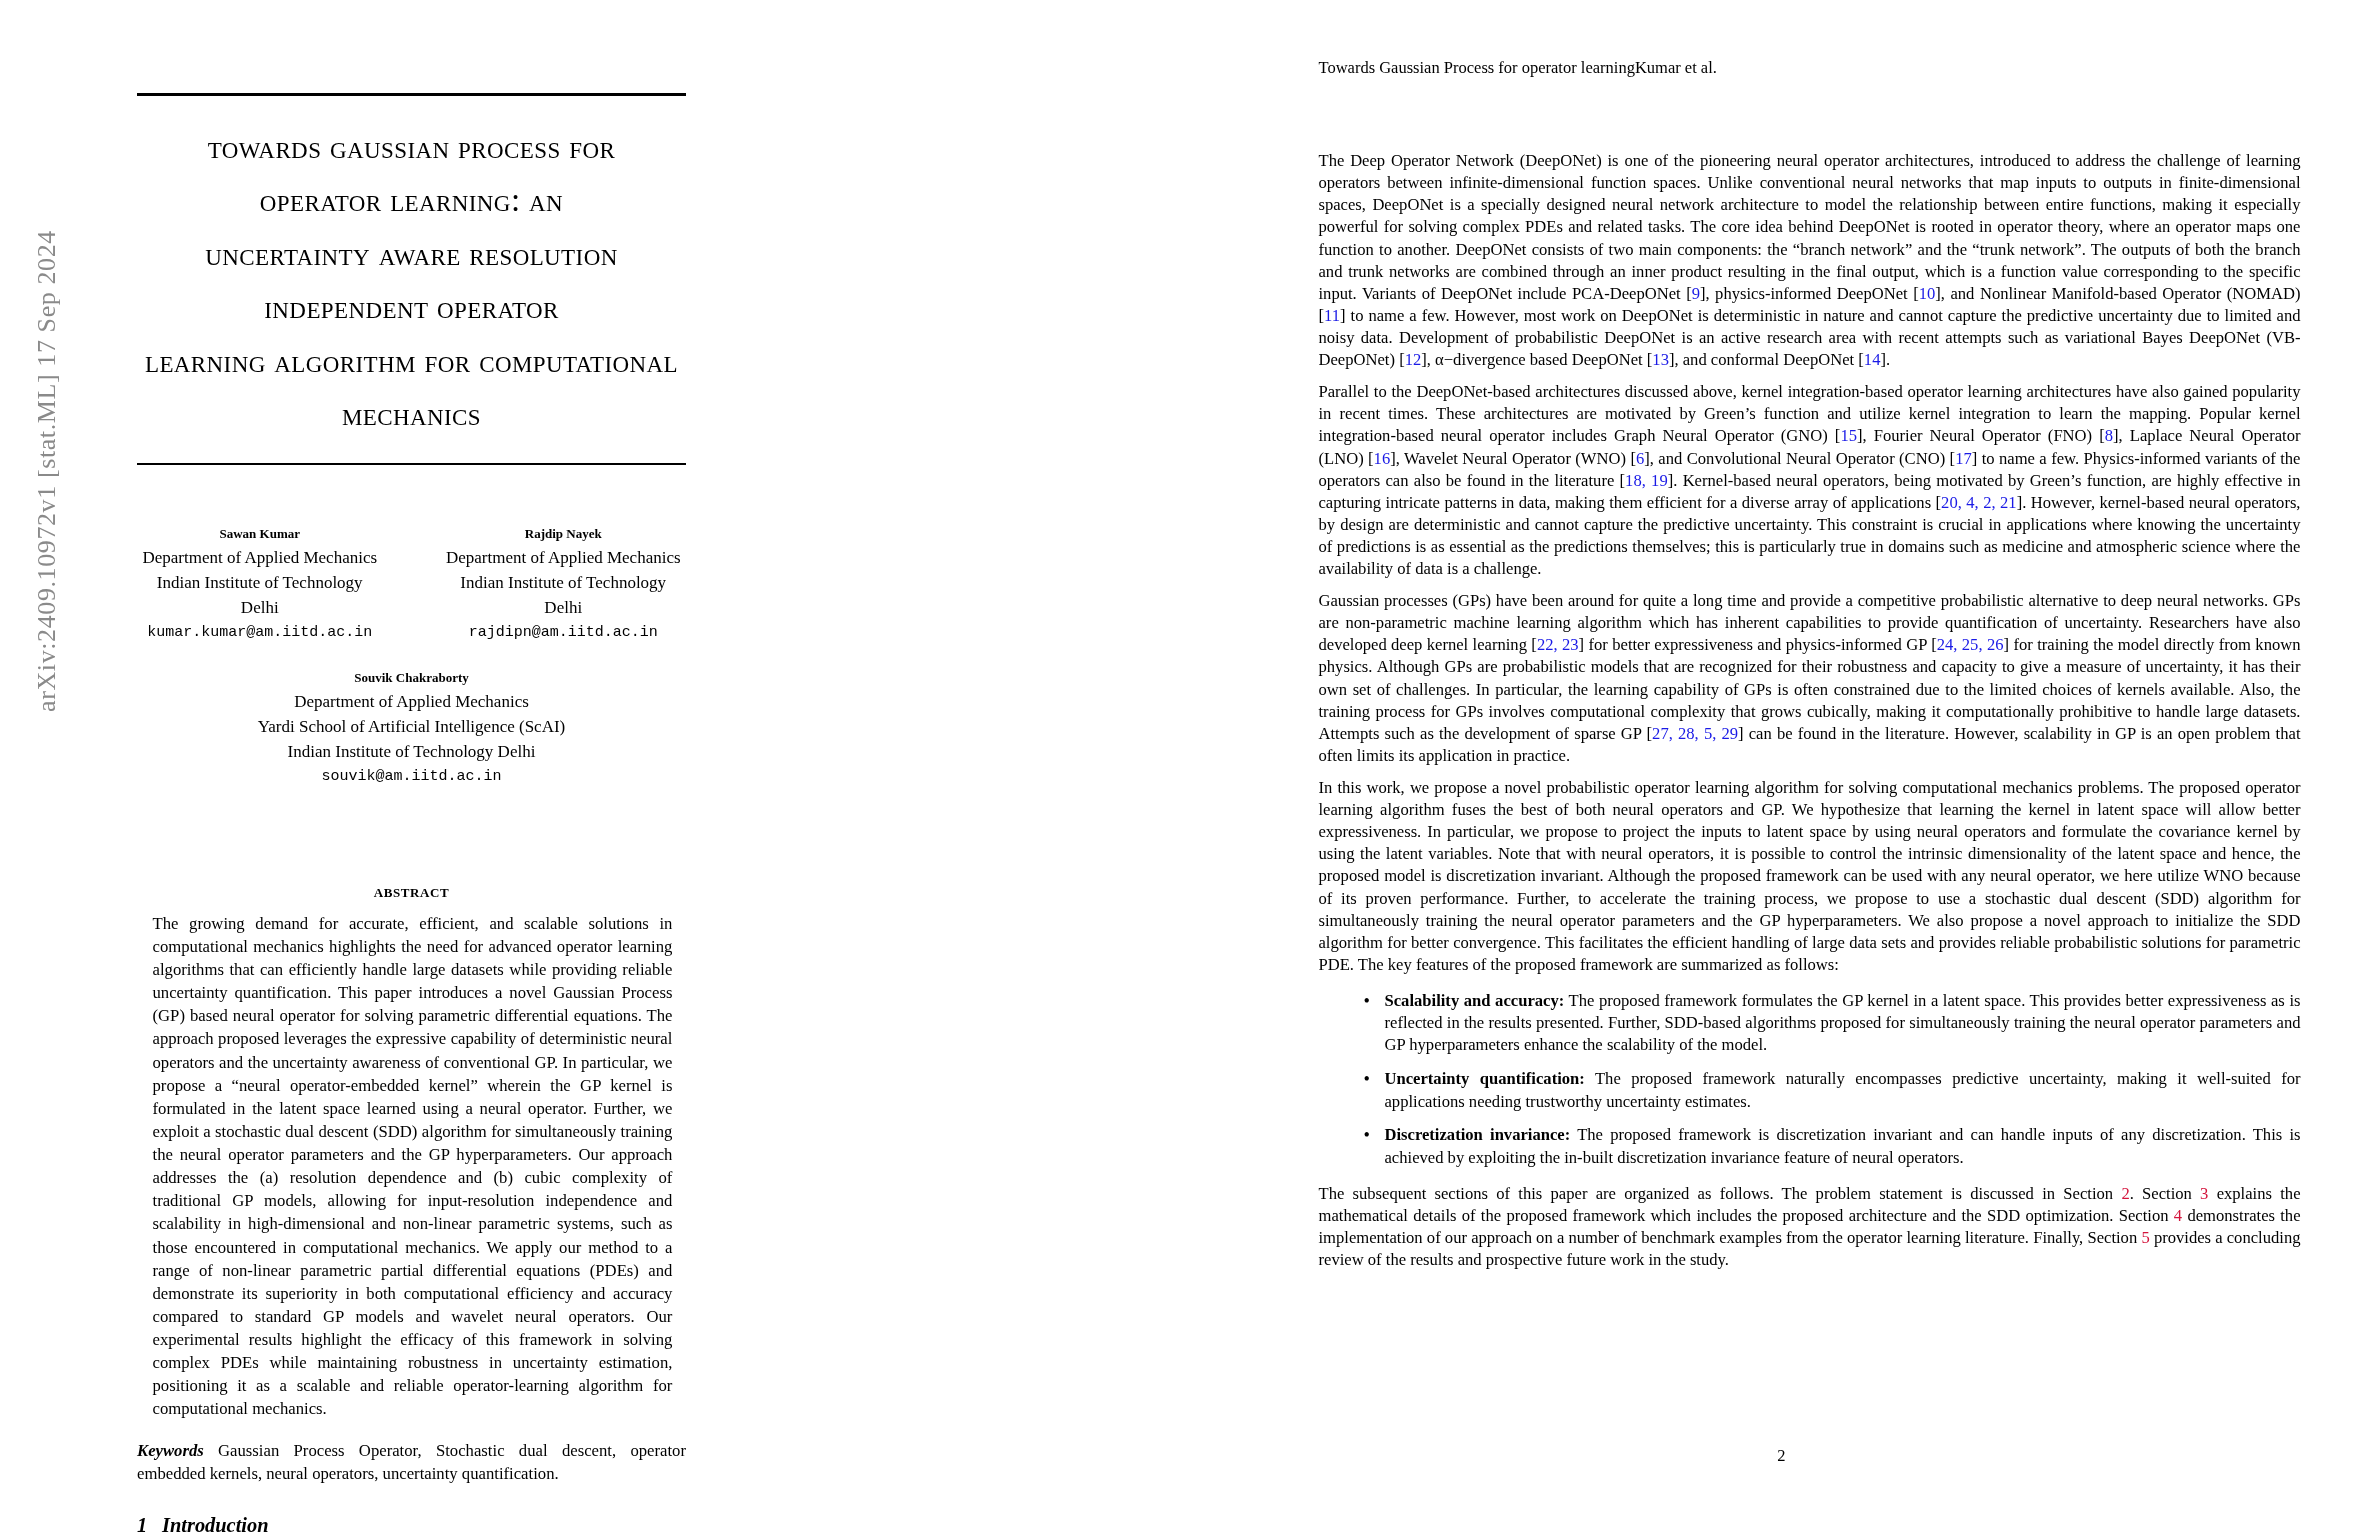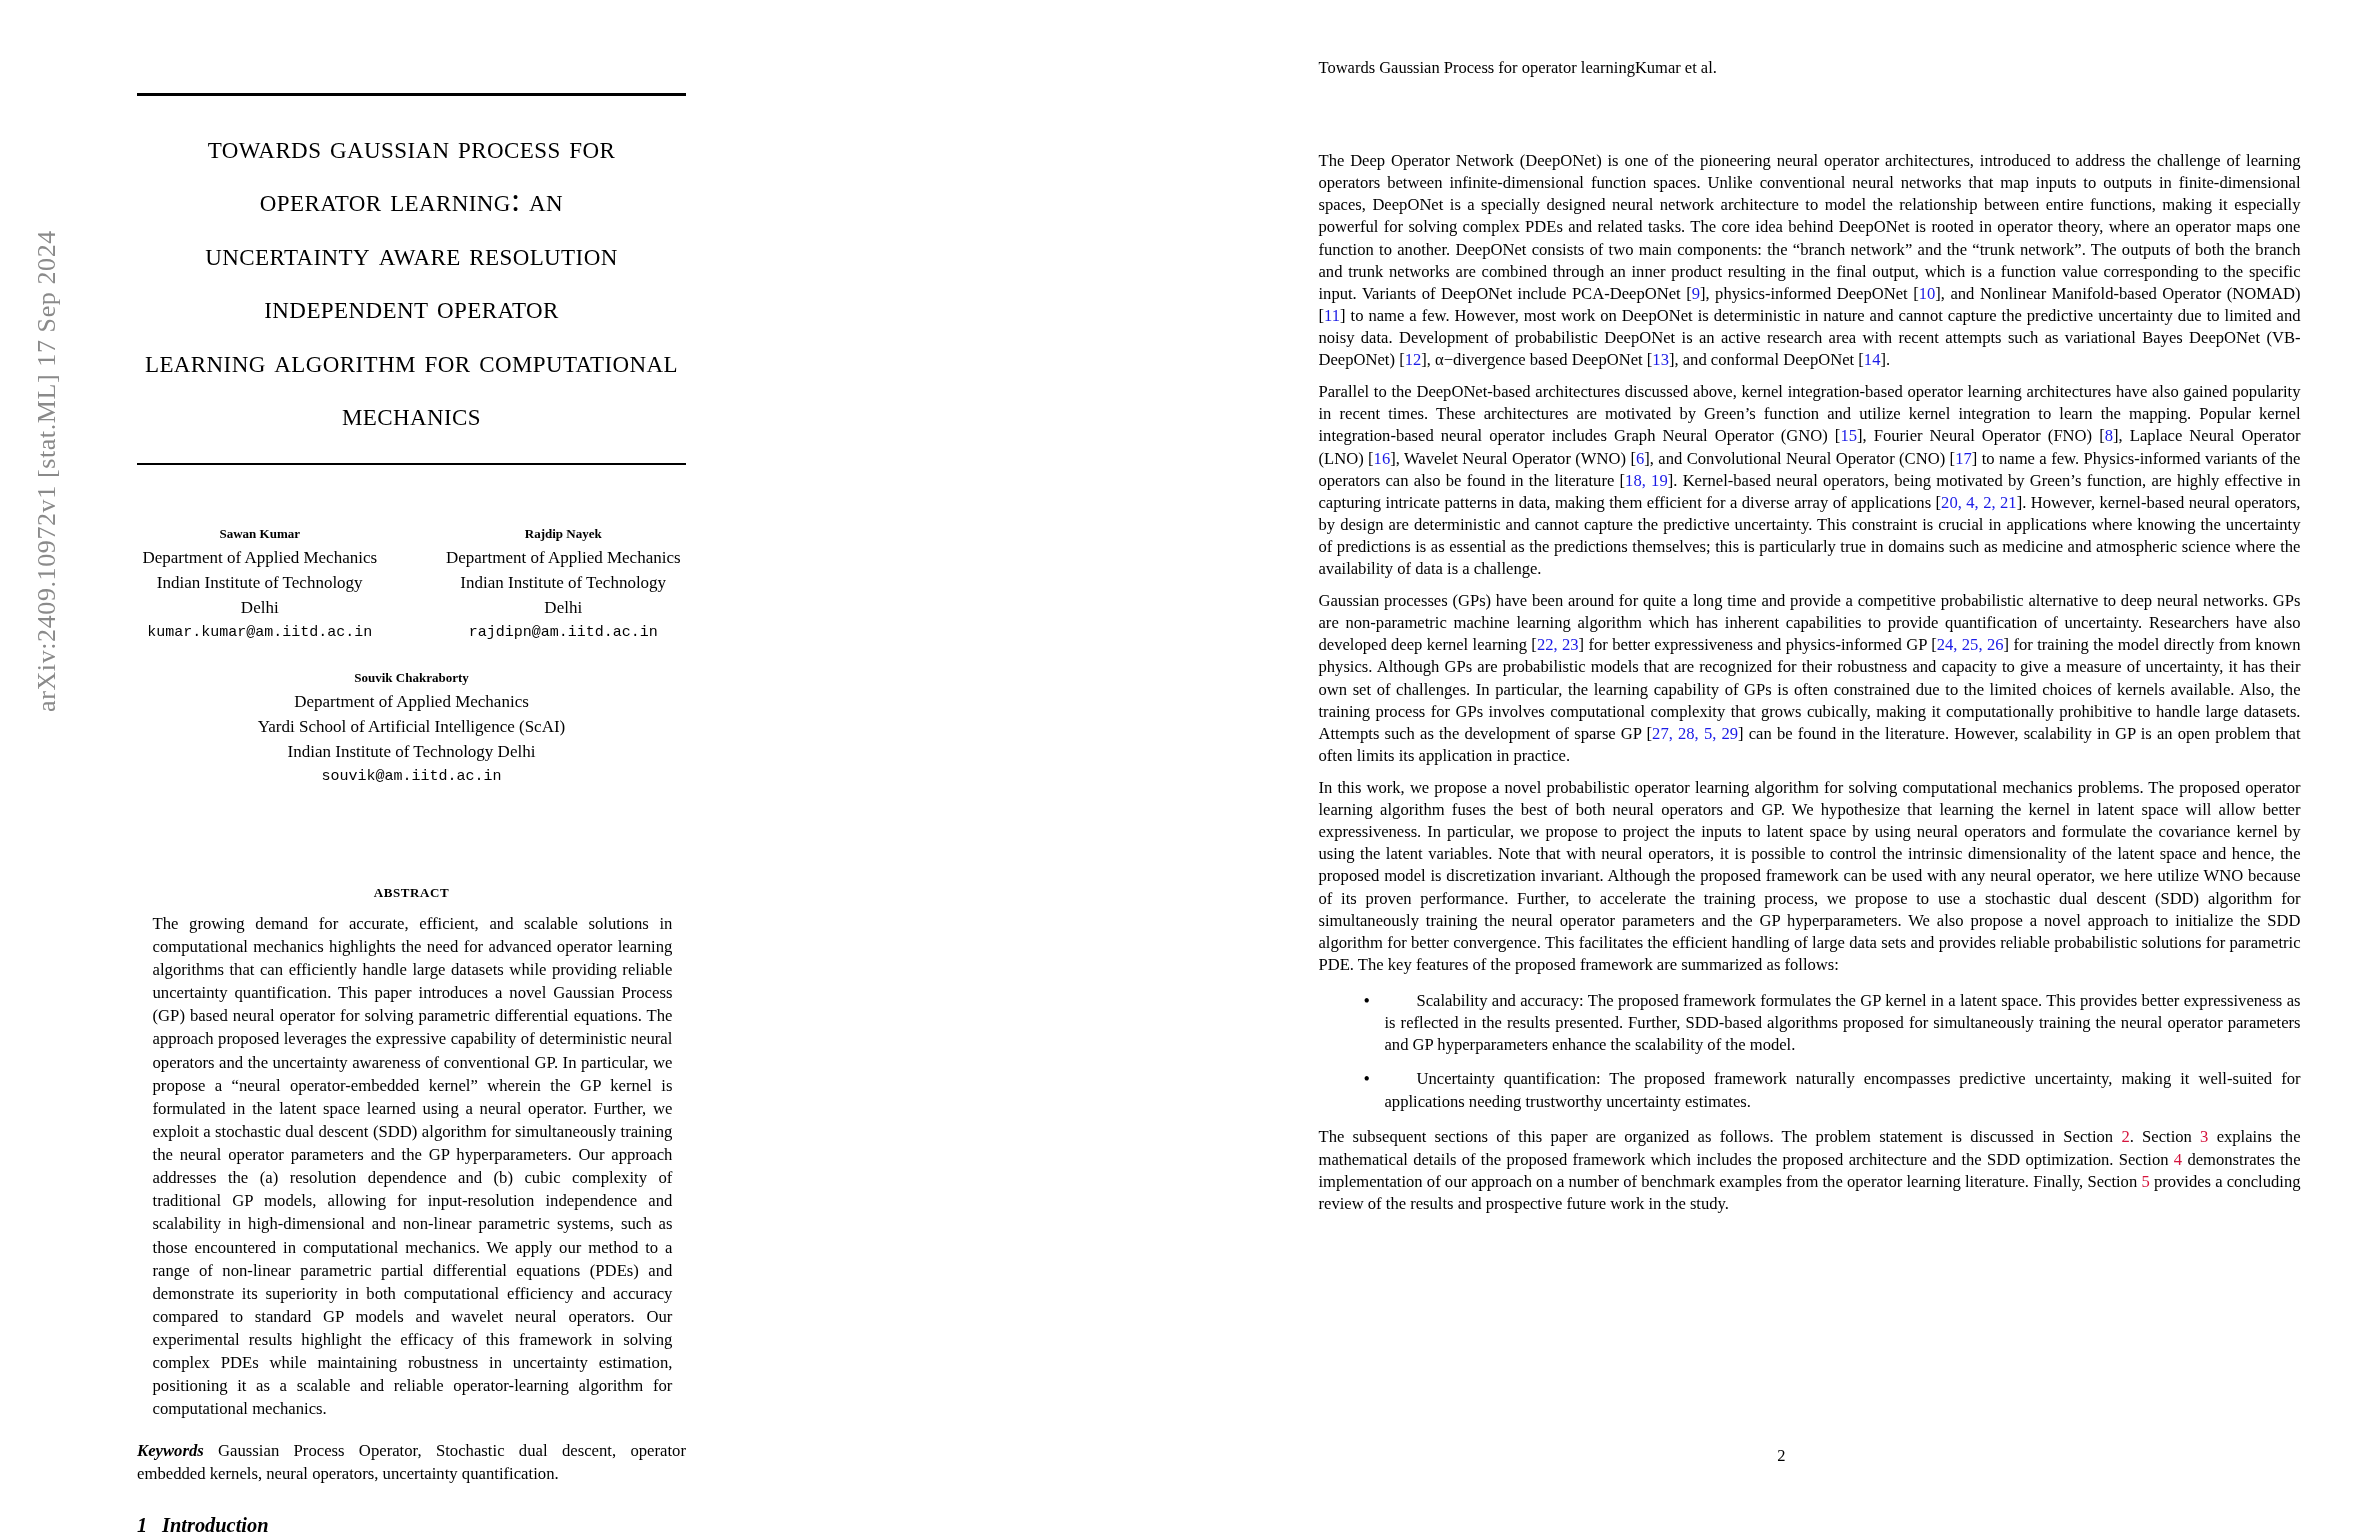--- a/index.html
+++ b/index.html
@@ -180,22 +180,21 @@
     padding-left: 66px;
   }
   .bullets li::before {
     content: "\2022";
     position: absolute;
     left: 45px;
     top: -1px;
     font-size: 18.4px;
   }
   .bullets li b {
-    font-weight: normal;
-    margin-left: 32px;
+    font-weight: bold;
   }
   .page-num {
     position: absolute;
     left: 0;
     right: 0;
     top: 1446px;
     text-align: center;
     font-size: 16.5px;
   }
   .cite { color: #1a1ae6; }
@@ -275,20 +274,21 @@
       <div id="right-paragraphs">
           <div class="rp"><span>The Deep Operator Network (DeepONet) is one of the pioneering neural operator architectures, introduced to address the challenge of learning operators between infinite-dimensional function spaces. Unlike conventional neural networks that map inputs to outputs in finite-dimensional spaces, DeepONet is a specially designed neural network architecture to model the relationship between entire functions, making it especially powerful for solving complex PDEs and related tasks. The core idea behind DeepONet is rooted in operator theory, where an operator maps one function to another. DeepONet consists of two main components: the “branch network” and the “trunk network”. The outputs of both the branch and trunk networks are combined through an inner product resulting in the final output, which is a function value corresponding to the specific input. Variants of DeepONet include PCA-DeepONet [</span><span class="cite">9</span><span>], physics-informed DeepONet [</span><span class="cite">10</span><span>], and Nonlinear Manifold-based Operator (NOMAD) [</span><span class="cite">11</span><span>] to name a few. However, most work on DeepONet is deterministic in nature and cannot capture the predictive uncertainty due to limited and noisy data. Development of probabilistic DeepONet is an active research area with recent attempts such as variational Bayes DeepONet (VB-DeepONet) [</span><span class="cite">12</span><span>], α−divergence based DeepONet [</span><span class="cite">13</span><span>], and conformal DeepONet [</span><span class="cite">14</span><span>].</span></div>
           <div class="rp"><span>Parallel to the DeepONet-based architectures discussed above, kernel integration-based operator learning architectures have also gained popularity in recent times. These architectures are motivated by Green’s function and utilize kernel integration to learn the mapping. Popular kernel integration-based neural operator includes Graph Neural Operator (GNO) [</span><span class="cite">15</span><span>], Fourier Neural Operator (FNO) [</span><span class="cite">8</span><span>], Laplace Neural Operator (LNO) [</span><span class="cite">16</span><span>], Wavelet Neural Operator (WNO) [</span><span class="cite">6</span><span>], and Convolutional Neural Operator (CNO) [</span><span class="cite">17</span><span>] to name a few. Physics-informed variants of the operators can also be found in the literature [</span><span class="cite">18, 19</span><span>]. Kernel-based neural operators, being motivated by Green’s function, are highly effective in capturing intricate patterns in data, making them efficient for a diverse array of applications [</span><span class="cite">20, 4, 2, 21</span><span>]. However, kernel-based neural operators, by design are deterministic and cannot capture the predictive uncertainty. This constraint is crucial in applications where knowing the uncertainty of predictions is as essential as the predictions themselves; this is particularly true in domains such as medicine and atmospheric science where the availability of data is a challenge.</span></div>
           <div class="rp"><span>Gaussian processes (GPs) have been around for quite a long time and provide a competitive probabilistic alternative to deep neural networks. GPs are non-parametric machine learning algorithm which has inherent capabilities to provide quantification of uncertainty. Researchers have also developed deep kernel learning [</span><span class="cite">22, 23</span><span>] for better expressiveness and physics-informed GP [</span><span class="cite">24, 25, 26</span><span>] for training the model directly from known physics. Although GPs are probabilistic models that are recognized for their robustness and capacity to give a measure of uncertainty, it has their own set of challenges. In particular, the learning capability of GPs is often constrained due to the limited choices of kernels available. Also, the training process for GPs involves computational complexity that grows cubically, making it computationally prohibitive to handle large datasets. Attempts such as the development of sparse GP [</span><span class="cite">27, 28, 5, 29</span><span>] can be found in the literature. However, scalability in GP is an open problem that often limits its application in practice.</span></div>
           <div class="rp"><span>In this work, we propose a novel probabilistic operator learning algorithm for solving computational mechanics problems. The proposed operator learning algorithm fuses the best of both neural operators and GP. We hypothesize that learning the kernel in latent space will allow better expressiveness. In particular, we propose to project the inputs to latent space by using neural operators and formulate the covariance kernel by using the latent variables. Note that with neural operators, it is possible to control the intrinsic dimensionality of the latent space and hence, the proposed model is discretization invariant. Although the proposed framework can be used with any neural operator, we here utilize WNO because of its proven performance. Further, to accelerate the training process, we propose to use a stochastic dual descent (SDD) algorithm for simultaneously training the neural operator parameters and the GP hyperparameters. We also propose a novel approach to initialize the SDD algorithm for better convergence. This facilitates the efficient handling of large data sets and provides reliable probabilistic solutions for parametric PDE. The key features of the proposed framework are summarized as follows:</span></div>
         </div>
 
       <ul class="bullets" id="bullet-list">
           <li><b>Scalability and accuracy:</b><span> The proposed framework formulates the GP kernel in a latent space. This provides better expressiveness as is reflected in the results presented. Further, SDD-based algorithms proposed for simultaneously training the neural operator parameters and GP hyperparameters enhance the scalability of the model.</span></li>
           <li><b>Uncertainty quantification:</b><span> The proposed framework naturally encompasses predictive uncertainty, making it well-suited for applications needing trustworthy uncertainty estimates.</span></li>
+          <li><b>Discretization invariance:</b><span> The proposed framework is discretization invariant and can handle inputs of any discretization. This is achieved by exploiting the in-built discretization invariance feature of neural operators.</span></li>
         </ul>
 
       <div class="rp" id="closing-para"><span>The subsequent sections of this paper are organized as follows. The problem statement is discussed in Section </span><span class="secref">2</span><span>. Section </span><span class="secref">3</span><span> explains the mathematical details of the proposed framework which includes the proposed architecture and the SDD optimization. Section </span><span class="secref">4</span><span> demonstrates the implementation of our approach on a number of benchmark examples from the operator learning literature. Finally, Section </span><span class="secref">5</span><span> provides a concluding review of the results and prospective future work in the study.</span></div>
     </div>
 
     <div class="page-num">2</div>
   </div>
 
 </div>
 

